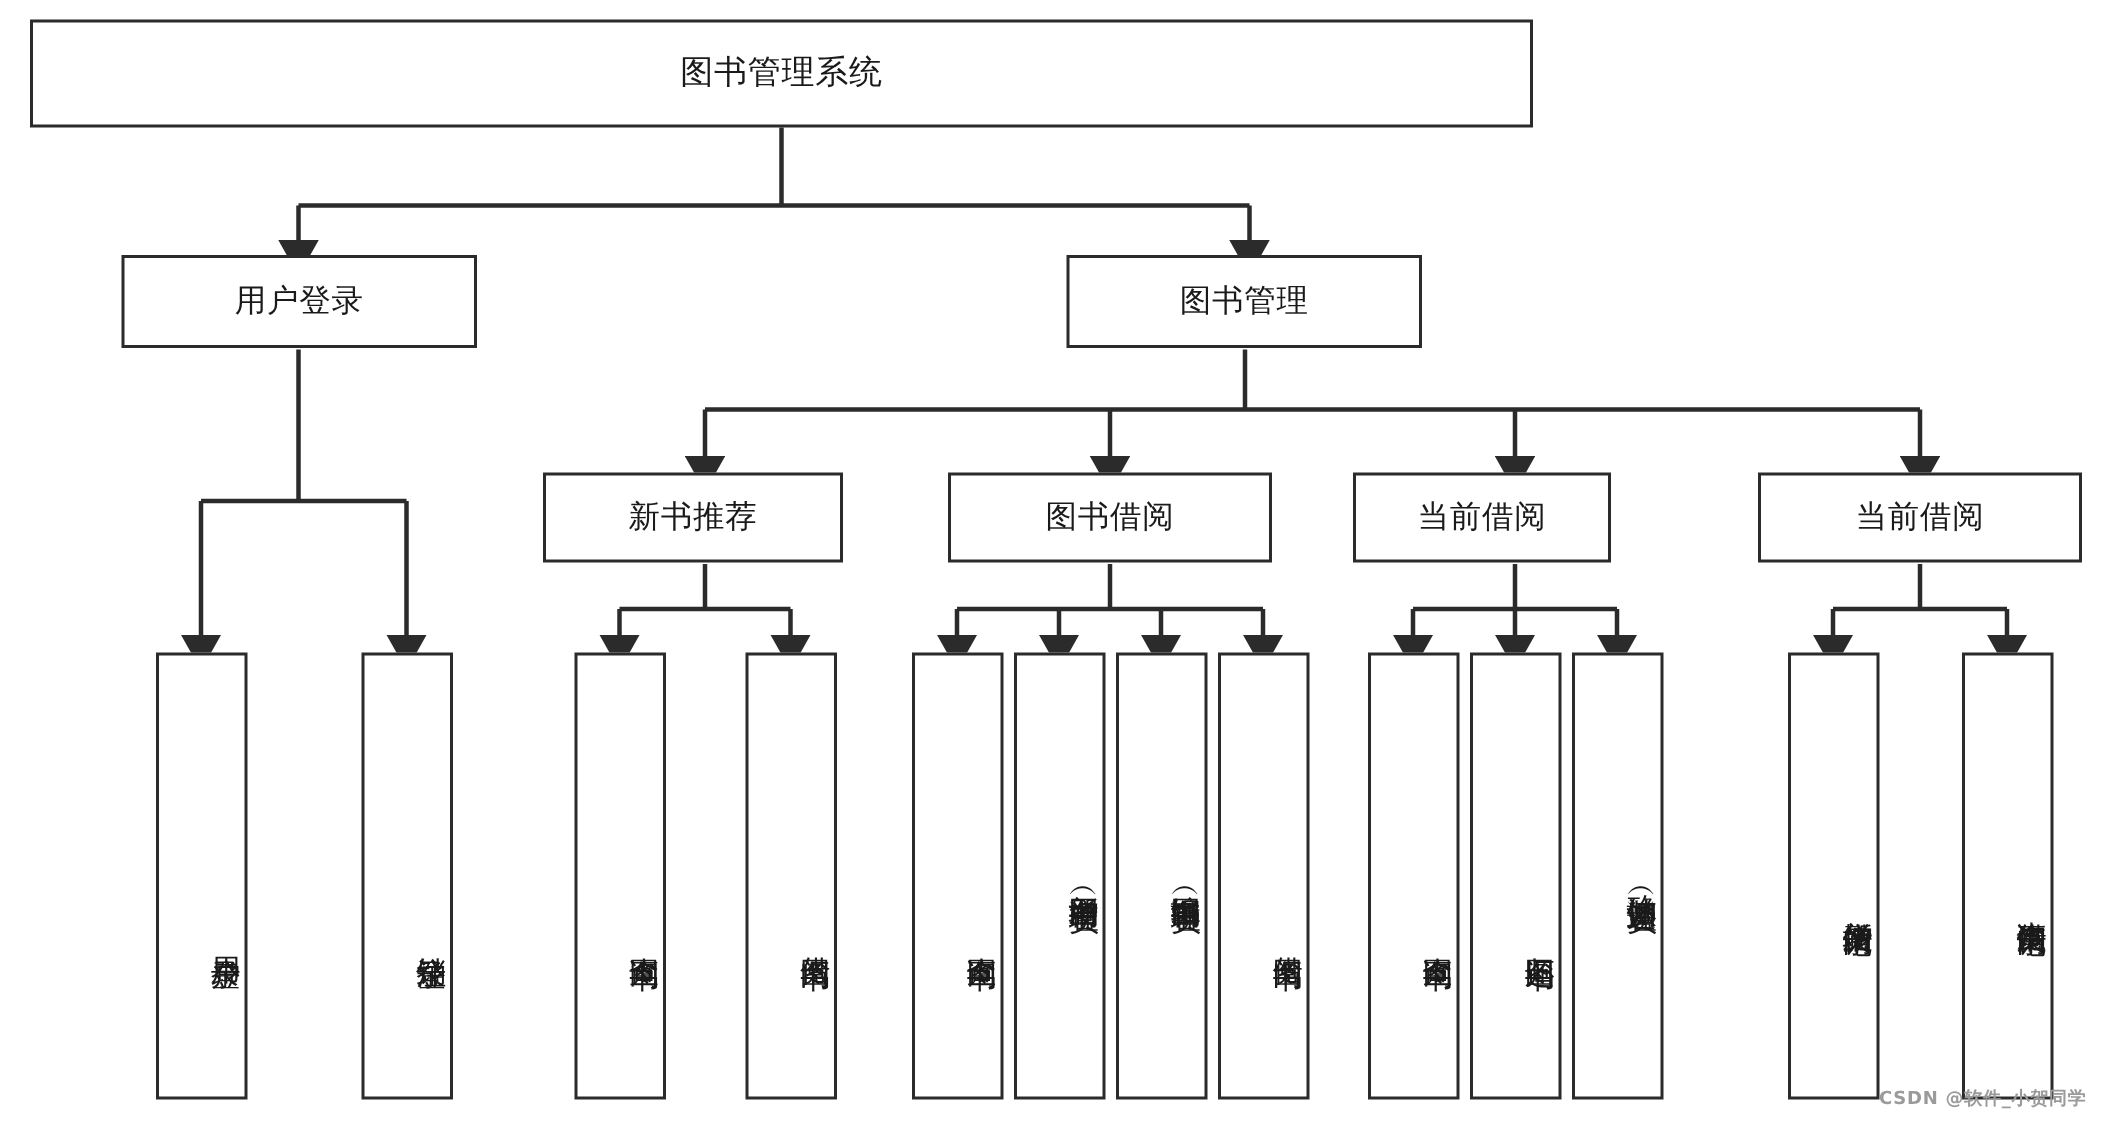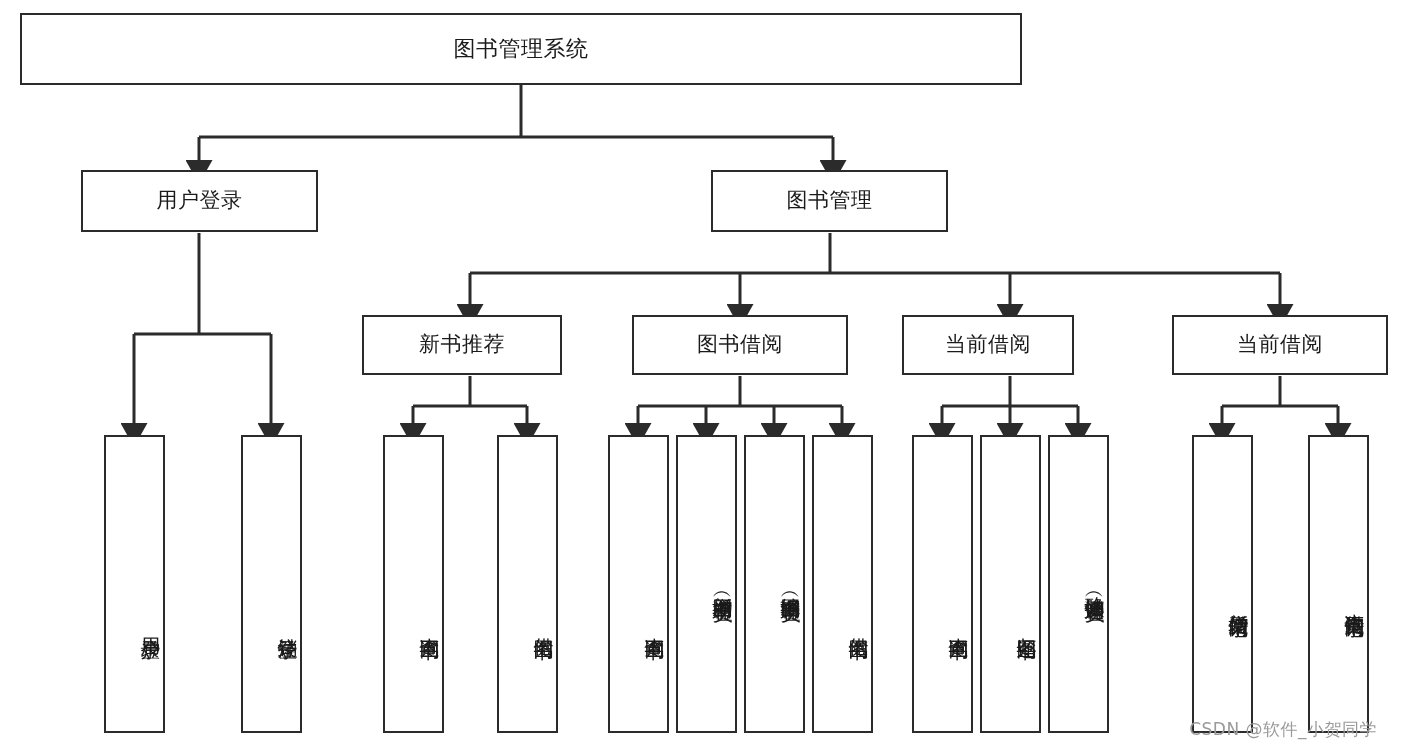--- a/index.html
+++ b/index.html
@@ -55,27 +55,28 @@
   }
   .node.vert > span {
     display: block;
     text-align: center;
   }
   .node.vert.topalign > span {
     margin-top: 0;
   }
   .watermark {
     position: absolute;
-    right: 28px;
+    right: 14px;
     bottom: 6px;
-    font-size: 17px;
+    font-size: 12px;
     color: #9a9a9a;
     letter-spacing: 0.5px;
     white-space: nowrap;
     user-select: none;
+    font-weight: bold;
   }
 </style>
 </head>
 <body>
 
 <div id="canvas">
 
   <svg class="wires" viewBox="0 0 1405 747" xmlns="http://www.w3.org/2000/svg">
     <defs>
       <marker id="arrow" markerWidth="9" markerHeight="9" refX="1" refY="4.5" orient="auto" markerUnits="strokeWidth">

